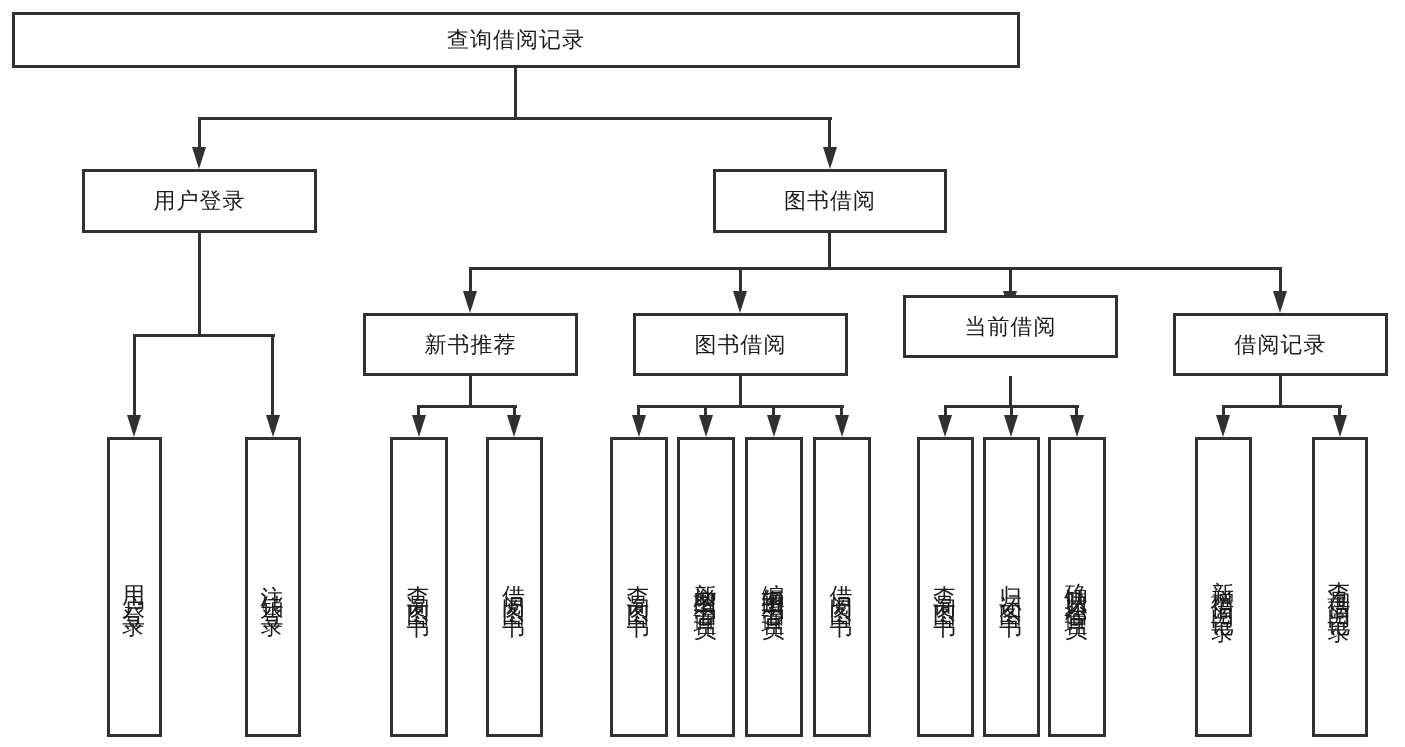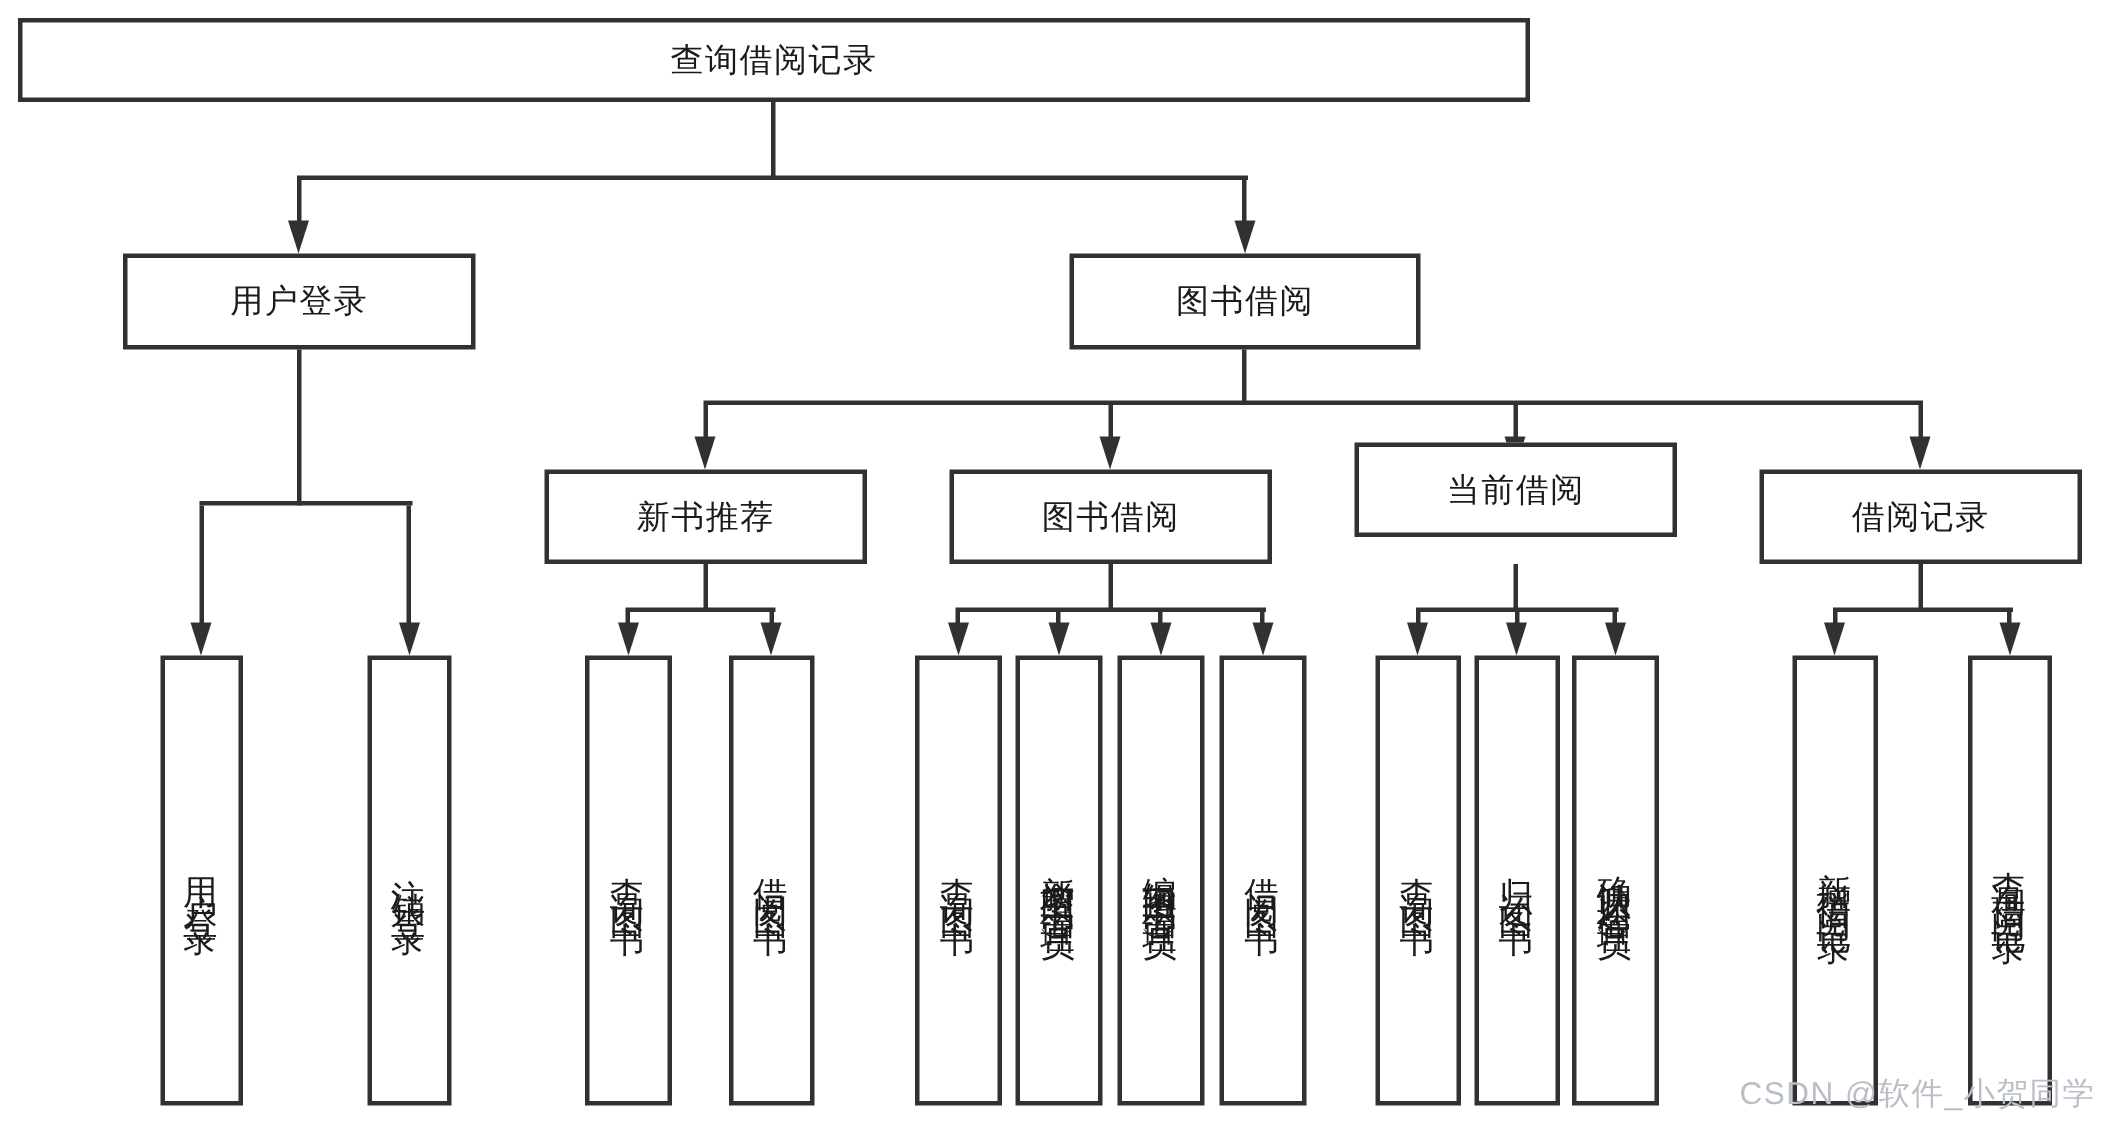--- a/index.html
+++ b/index.html
@@ -186,15 +186,14 @@
     <span>确认归还（管理员）</span>
   </div>
 
   <div class="box vbox ls6" style="left:1195px; top:437px; width:57px; height:300px;">
     <span>新增借阅记录</span>
   </div>
   <div class="box vbox ls6" style="left:1312px; top:437px; width:56px; height:300px;">
     <span>查询借阅记录</span>
   </div>
 
-  <div class="watermark">CSDN @软件_小贺同学</div>
 
 </div>
 
 </body></html>

